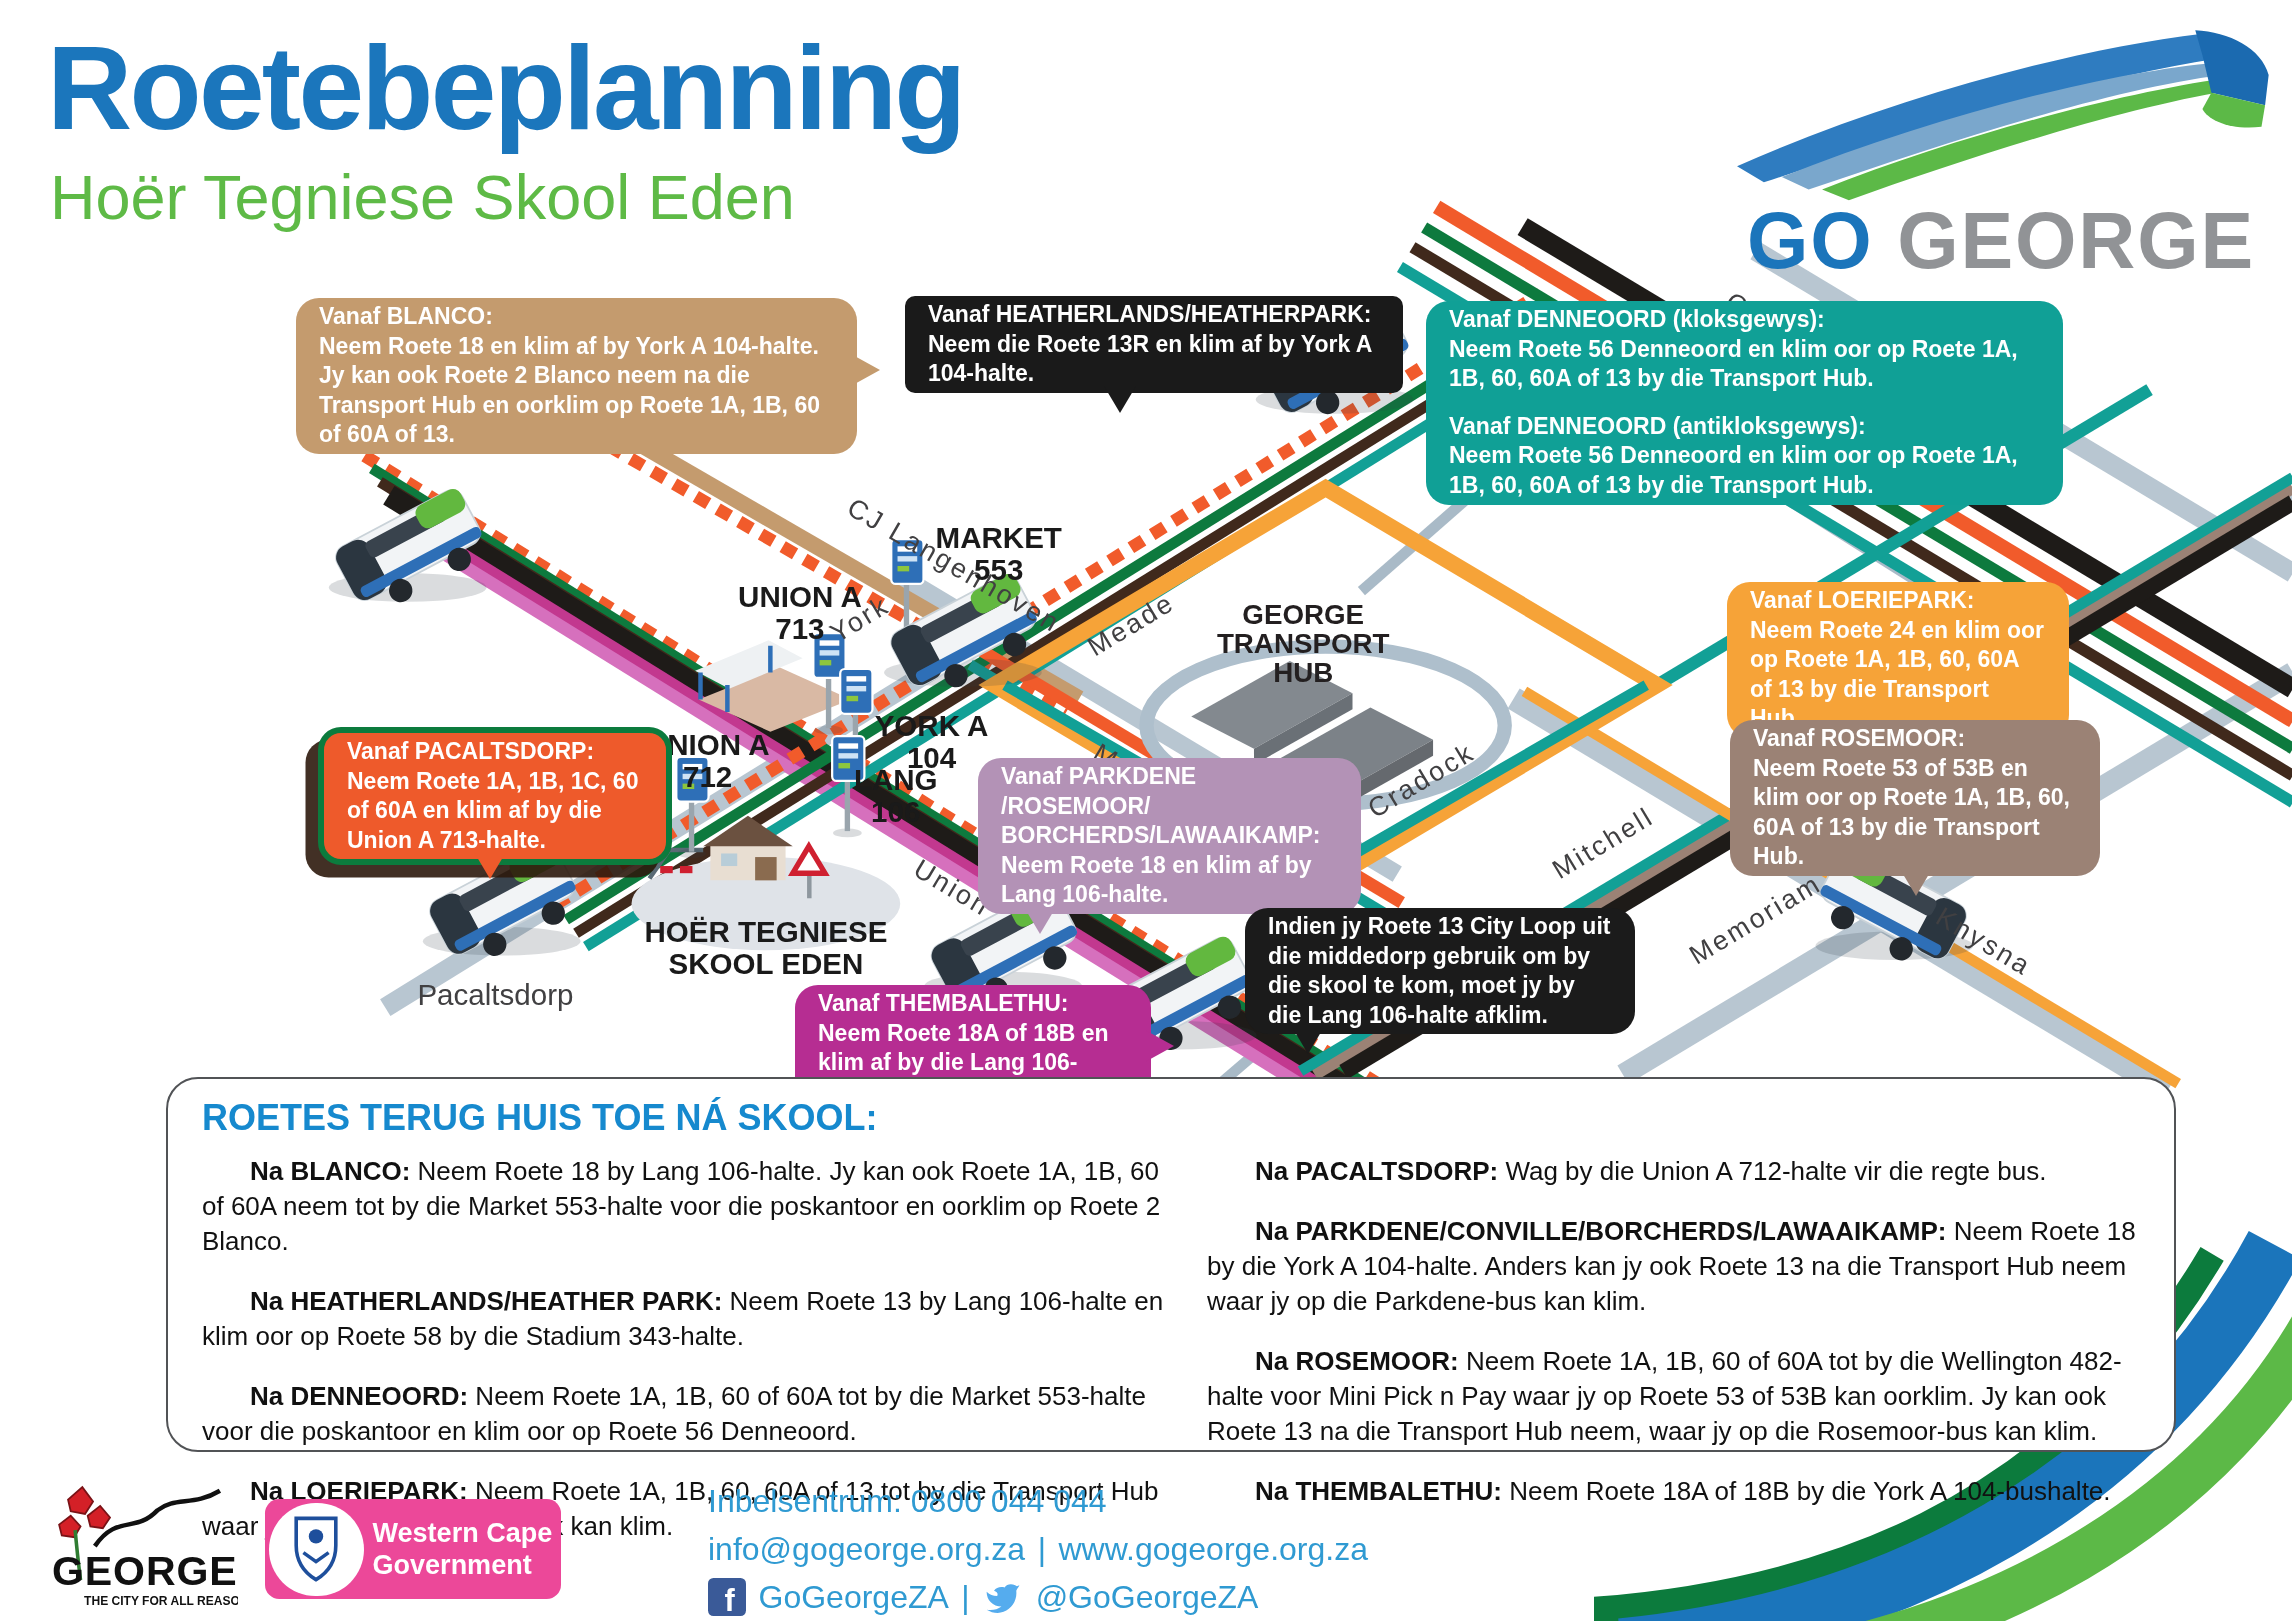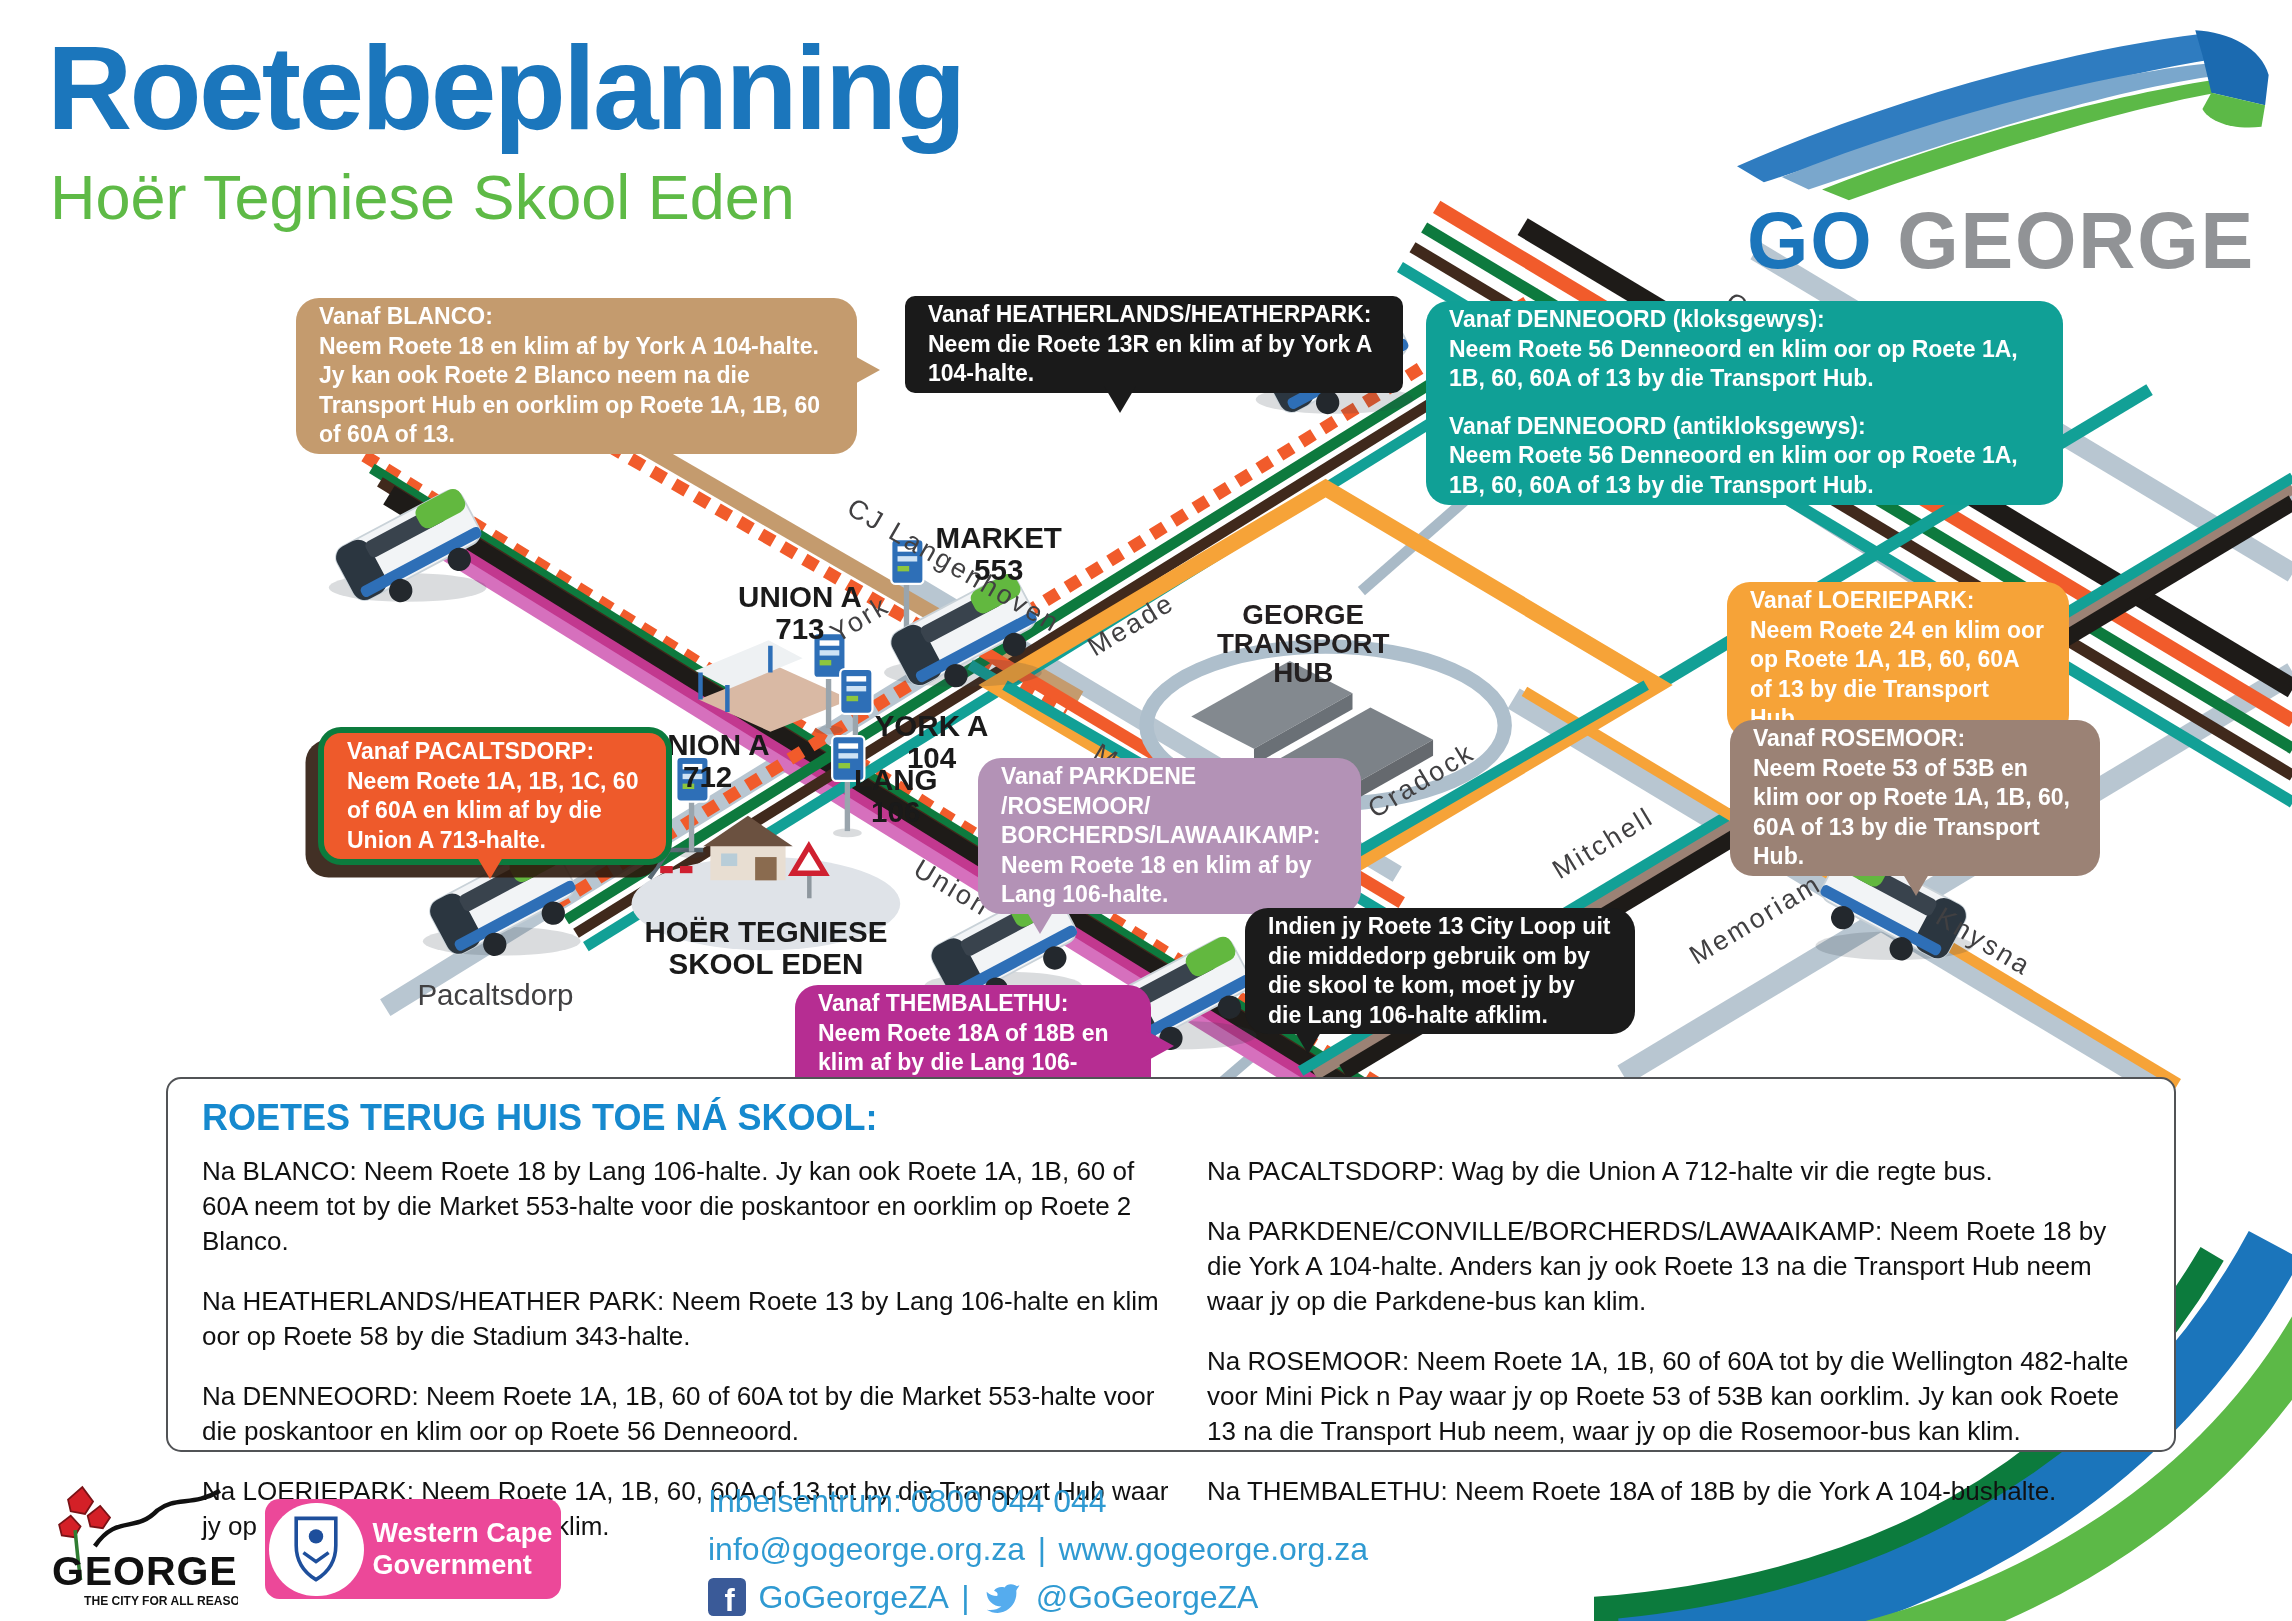--- a/index.html
+++ b/index.html
@@ -24,25 +24,25 @@
   .callout{position:absolute;background:var(--c);color:#fff;border-radius:23px;
            padding:4px 23px;font-size:23px;line-height:29.6px;font-weight:bold;z-index:5;}
   .c-title{font-weight:bold;}
   .c-sec{margin-top:18px;}
   .tail{position:absolute;width:0;height:0;border:16px solid transparent;}
   .tail-right{right:-39px;top:36%;border-left:29px solid var(--c);}
   .tail-down{bottom:-36px;border-top:27px solid var(--c);}
   #c-pacaltsdorp{border:6.3px solid #0c7b3d;box-shadow:-12.5px 12.5px 0 rgba(45,26,13,0.9);}
   
   .returns{position:absolute;left:166px;top:1077px;width:2006px;height:371px;background:#fff;
-           border:2.7px solid #515356;border-radius:15px;z-index:6;}
+           border:2.7px solid #515356;border-radius:32px;z-index:6;}
   .returns-title{position:absolute;left:34px;top:18px;font-size:36px;font-weight:bold;color:#1689ce;}
   .ret-col{position:absolute;top:75px;font-size:26px;line-height:35px;color:#111;}
   .ret-col p{margin:0 0 25px 0;}
-  .ret-col strong{font-weight:normal;}
+  .ret-col strong{font-weight:bold;margin-left:48px;}
   #ret-left{left:34px;width:972px;}
   #ret-right{left:1039px;width:936px;}
   
   .george-logo{position:absolute;left:41px;top:1480px;z-index:7;}
   .wcg{position:absolute;left:265px;top:1499px;width:296px;height:100px;background:#ec4899;
        border-radius:14.3px;display:flex;align-items:center;z-index:7;}
   .wcg-crest{width:95px;height:93px;background:#fff;border-radius:47px;margin:3.6px 9px 3.6px 3.6px;
        display:flex;align-items:center;justify-content:center;}
   .wcg-text{color:#fff;font-size:27px;font-weight:bold;line-height:32px;}
   .contact{position:absolute;left:708px;top:1483px;z-index:7;color:#2f9ad2;font-size:32px;}

